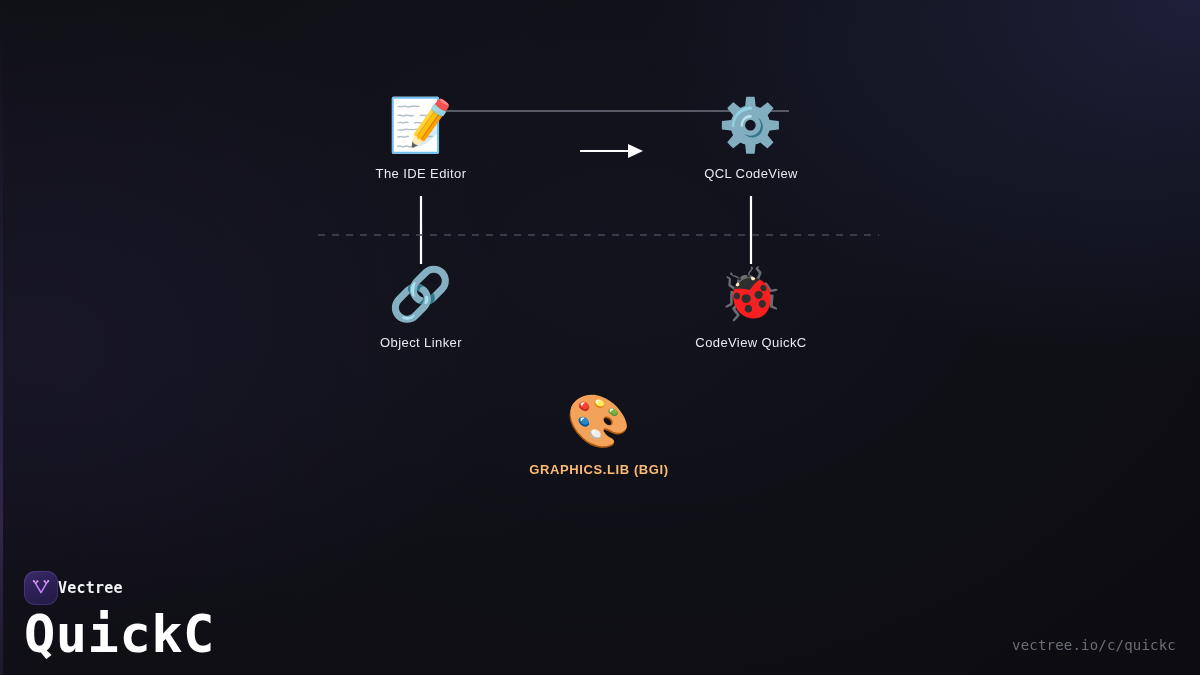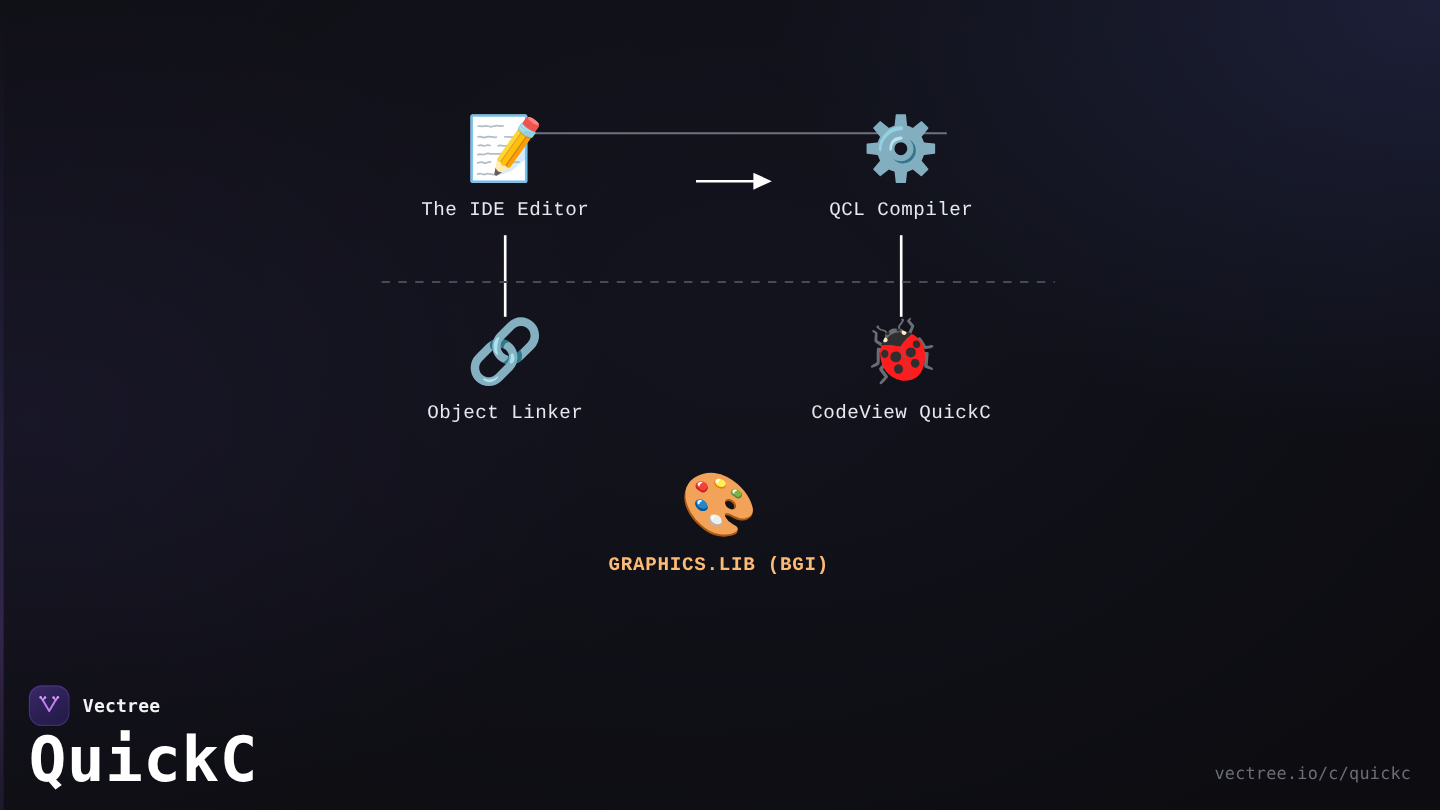--- a/index.html
+++ b/index.html
@@ -55,42 +55,41 @@
     font-family: "DejaVu Sans", sans-serif;
     font-size: 52px;
     line-height: 62px;
     height: 62px;
     display: block;
     user-select: none;
   }
   .node .caption {
     display: inline-block;
     margin-top: 10px;
-    font-family: Liberation Mono, monospace;
-    font-size: 16px;
+    font-family: Liberation Sans, sans-serif;
+    font-size: 13px;
     letter-spacing: 0.4px;
     color: #e8e9ee;
     white-space: nowrap;
   }
   .node.accent .caption {
     color: #fdba74;
     font-weight: bold;
     letter-spacing: 0.6px;
   }
 
   
   #footer-brand {
     position: absolute;
     left: 24px;
     bottom: 18px;
   }
   #brand-row {
     display: flex;
     align-items: center;
-    gap: 11px;
     margin-bottom: 6px;
   }
   #brand-logo {
     width: 34px;
     height: 34px;
     border-radius: 11px;
     background: linear-gradient(150deg, #3b2a6b 0%, #2a1f52 55%, #241b45 100%);
     box-shadow: 0 0 0 1px rgba(150,110,230,0.22) inset;
     display: flex;
     align-items: center;
@@ -148,21 +147,21 @@
     <line x1="318" y1="235" x2="879" y2="235" stroke="#474a55" stroke-width="1.6" stroke-dasharray="7 7"></line>
   </svg>
 
   <div class="node" style="left:421px; top:94px;">
     <span class="glyph">📝</span>
     <span class="caption">The IDE Editor</span>
   </div>
 
   <div class="node" style="left:751px; top:94px;">
     <span class="glyph">⚙️</span>
-    <span class="caption">QCL Compiler</span>
+    <span class="caption">QCL CodeView</span>
   </div>
 
   <div class="node" style="left:421px; top:263px;">
     <span class="glyph">🔗</span>
     <span class="caption">Object Linker</span>
   </div>
 
   <div class="node" style="left:751px; top:263px;">
     <span class="glyph">🐞</span>
     <span class="caption">CodeView QuickC</span>

